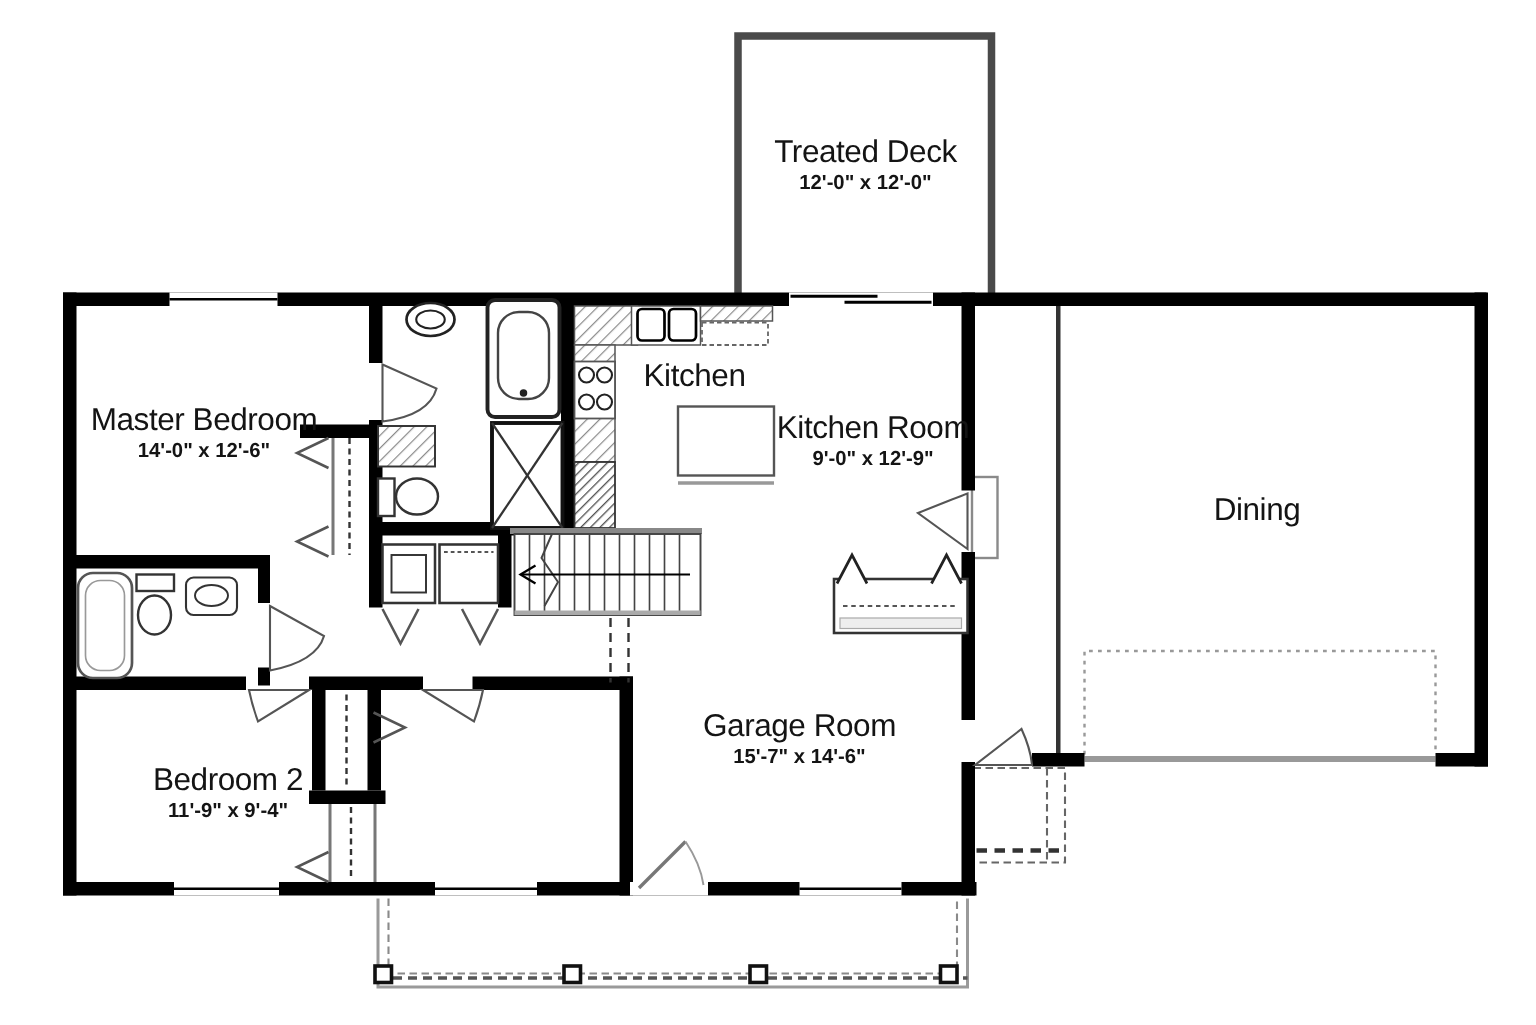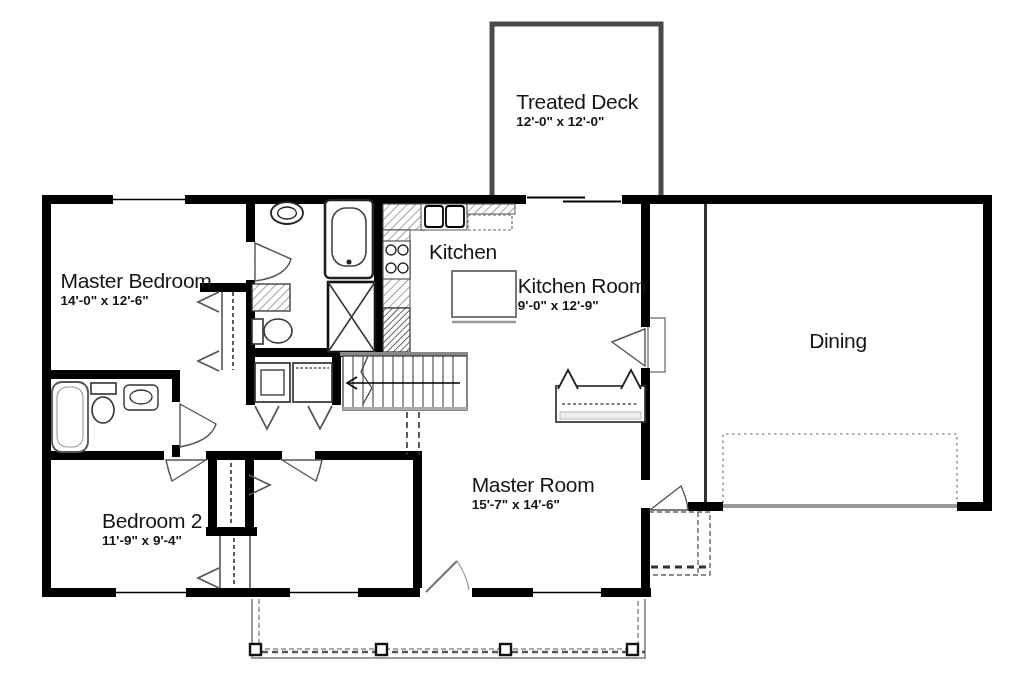--- a/index.html
+++ b/index.html
@@ -1,20 +1,20 @@
 <!DOCTYPE html>
 <html><head>
 <meta charset="utf-8">
 <title>Floor Plan</title>
 <style>
   html,body{margin:0;padding:0;background:#fff;}
   #canvas{position:relative;width:1024px;height:683px;background:#ffffff;overflow:hidden;
           font-family:"Liberation Sans",sans-serif;}
   #plan-svg{position:absolute;left:0;top:0;}
-  .room-label{position:absolute;transform:translate(-50%,-50%);
+  .room-label{position:absolute;transform:translate(-50%,-50%);text-align:center;
               white-space:nowrap;color:#141414;line-height:1.08;}
   .room-label .name{font-size:21px;letter-spacing:-0.3px;}
   .room-label .dims{font-size:13.5px;font-weight:bold;margin-top:1px;}
   .lbl-deck{left:577px;top:110px;}
   .lbl-master{left:136px;top:289px;}
   .lbl-kitchen{left:463px;top:252px;}
   .lbl-dining{left:582px;top:294px;}
   .lbl-garage{left:838px;top:341px;}
   .lbl-living{left:533px;top:493px;}
   .lbl-b2{left:152px;top:529px;}
@@ -265,21 +265,21 @@
     <div class="name">Kitchen</div>
   </div>
   <div class="room-label lbl-dining">
     <div class="name">Kitchen Room</div>
     <div class="dims">9'-0" x 12'-9"</div>
   </div>
   <div class="room-label lbl-garage">
     <div class="name">Dining</div>
   </div>
   <div class="room-label lbl-living">
-    <div class="name">Master Room</div>
+    <div class="name">Garage Room</div>
     <div class="dims">15'-7" x 14'-6"</div>
   </div>
   <div class="room-label lbl-b2">
     <div class="name">Bedroom 2</div>
     <div class="dims">11'-9" x 9'-4"</div>
   </div>
 
 </div>
 
 </body></html>

